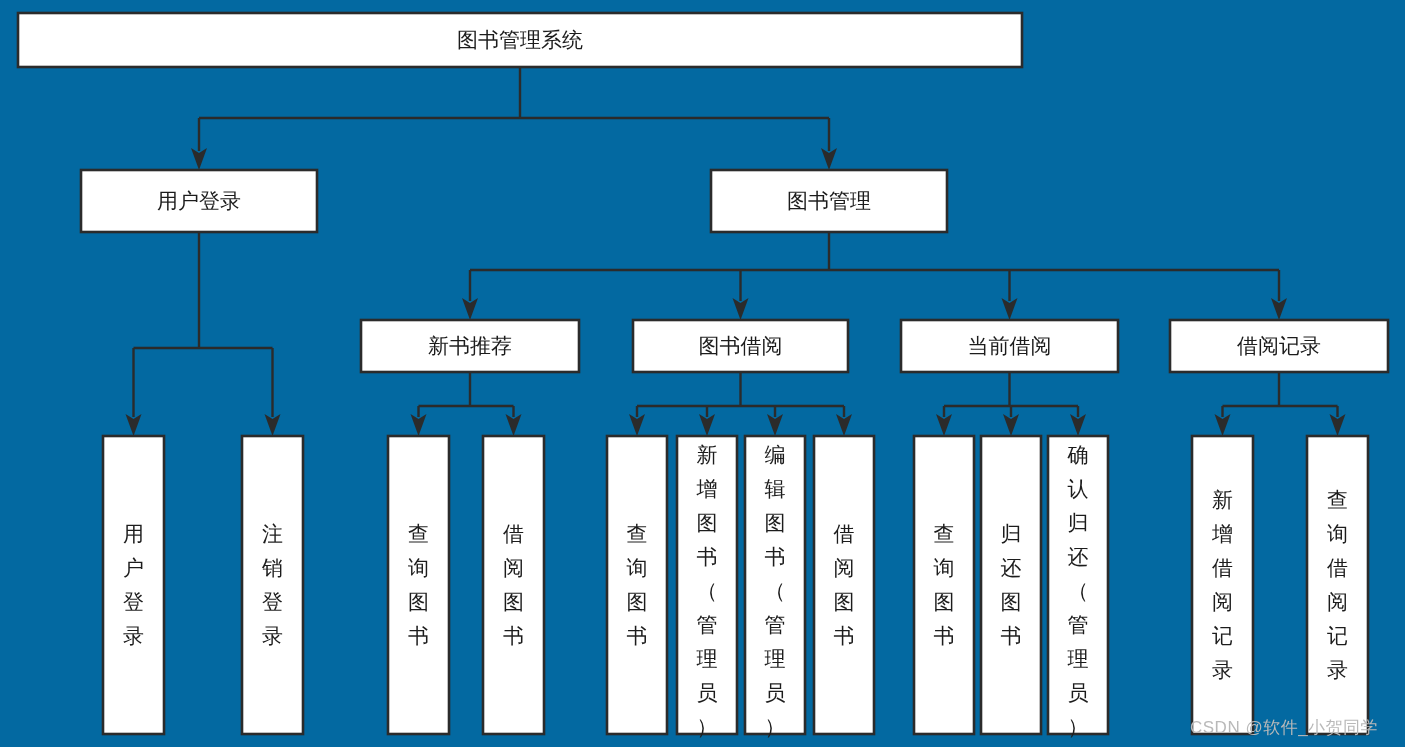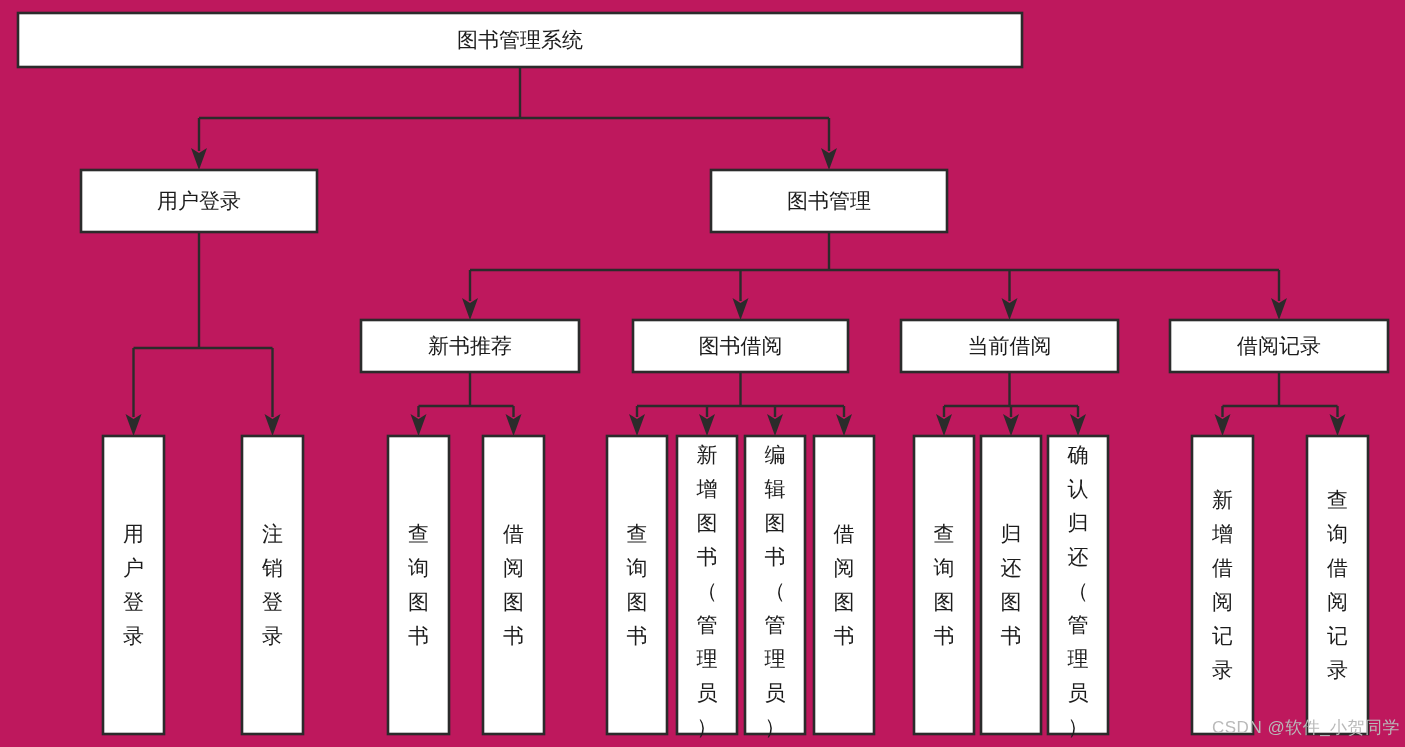--- a/index.html
+++ b/index.html
@@ -1,20 +1,20 @@
 <!DOCTYPE html>
 <html><head>
 <meta charset="utf-8">
 <style>
   html,body{margin:0;padding:0;background:#ffffff;}
   body{
     font-family:"Liberation Sans","DejaVu Sans",sans-serif;
     width:1405px;height:747px;overflow:hidden;
   }
-  #stage{position:relative;width:1405px;height:747px;background:#be185d;}
+  #stage{position:relative;width:1405px;height:747px;background:#0369a1;}
   svg#diagram{position:absolute;left:0;top:0;width:1405px;height:747px;display:block;}
   .node-box{fill:#ffffff;stroke:#2b2b2b;stroke-width:2.6;}
   .link{stroke:#2b2b2b;stroke-width:2.4;fill:none;}
   .arrow-head{fill:#2b2b2b;stroke:none;}
   .node-label{
     font-family:"Liberation Sans","DejaVu Sans",sans-serif;
     fill:#1c1c1c;font-size:21px;
     text-anchor:middle;dominant-baseline:middle;
   }
   .vert-label{
@@ -178,14 +178,14 @@
         <g>
           <rect class="node-box" x="1192" y="436" width="61" height="298"></rect>
           <text class="vert-label" x="1222.5"><tspan x="1222.5" y="507">新</tspan><tspan x="1222.5" y="541">增</tspan><tspan x="1222.5" y="575">借</tspan><tspan x="1222.5" y="609">阅</tspan><tspan x="1222.5" y="643">记</tspan><tspan x="1222.5" y="677">录</tspan></text>
         </g>
         <g>
           <rect class="node-box" x="1307" y="436" width="61" height="298"></rect>
           <text class="vert-label" x="1337.5"><tspan x="1337.5" y="507">查</tspan><tspan x="1337.5" y="541">询</tspan><tspan x="1337.5" y="575">借</tspan><tspan x="1337.5" y="609">阅</tspan><tspan x="1337.5" y="643">记</tspan><tspan x="1337.5" y="677">录</tspan></text>
         </g>
       </g>
   </svg>
-  <div class="watermark" style="left:1190px;top:716px;margin-left:22px;">CSDN @软件_小贺同学</div>
+  <div class="watermark" style="left:1190px;top:716px;">CSDN @软件_小贺同学</div>
 </div>
 
 </body></html>

